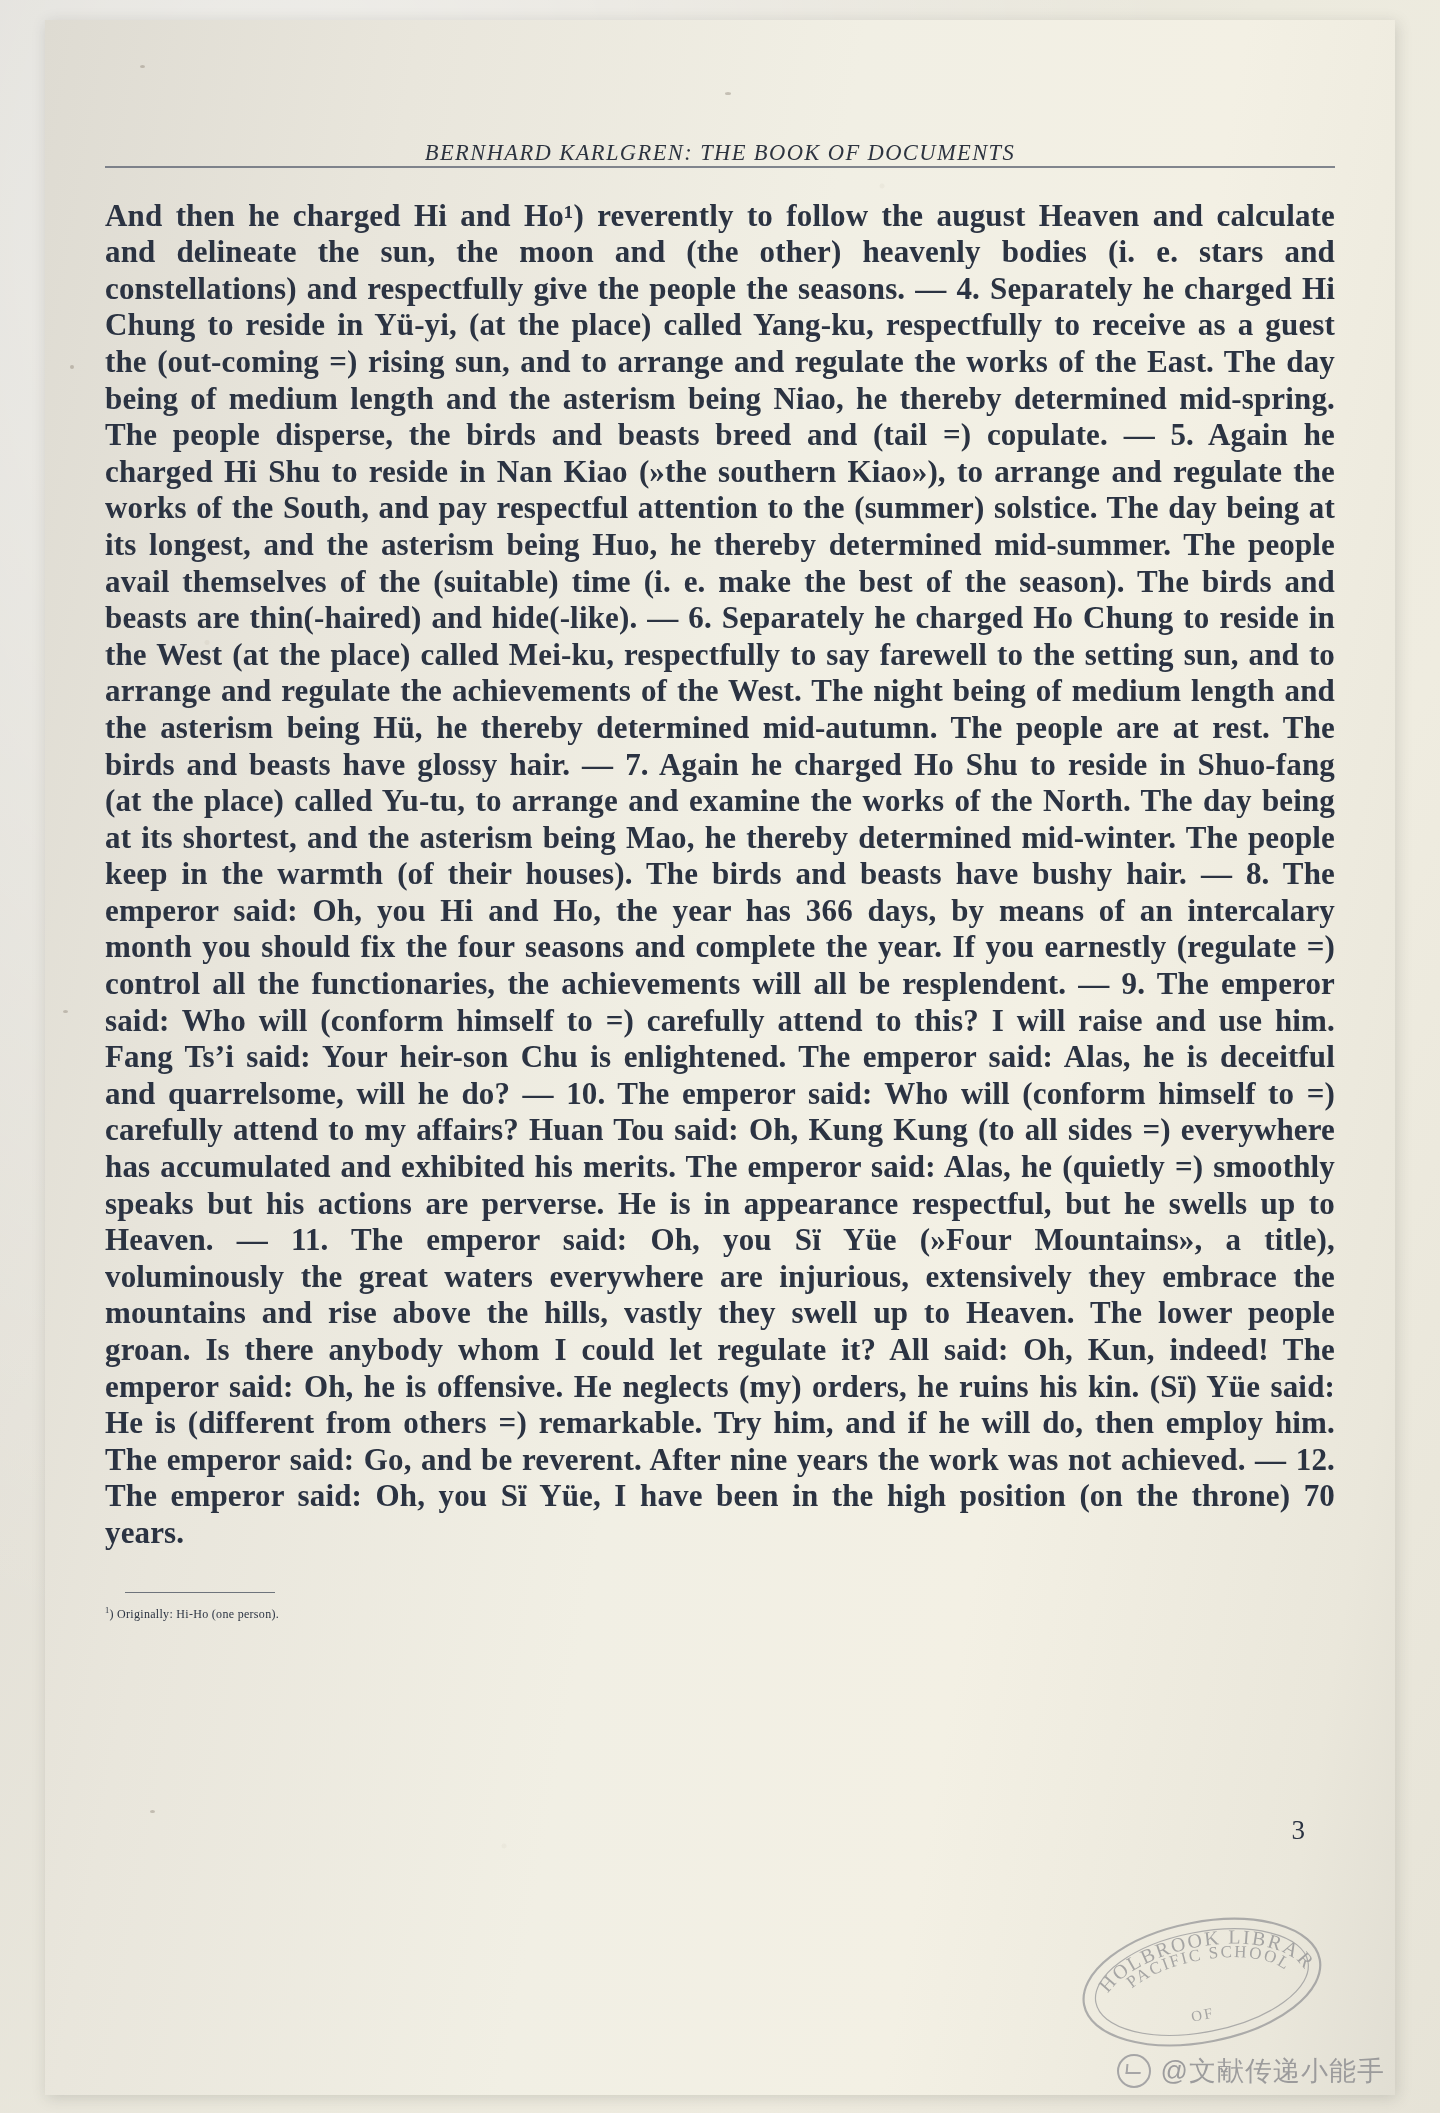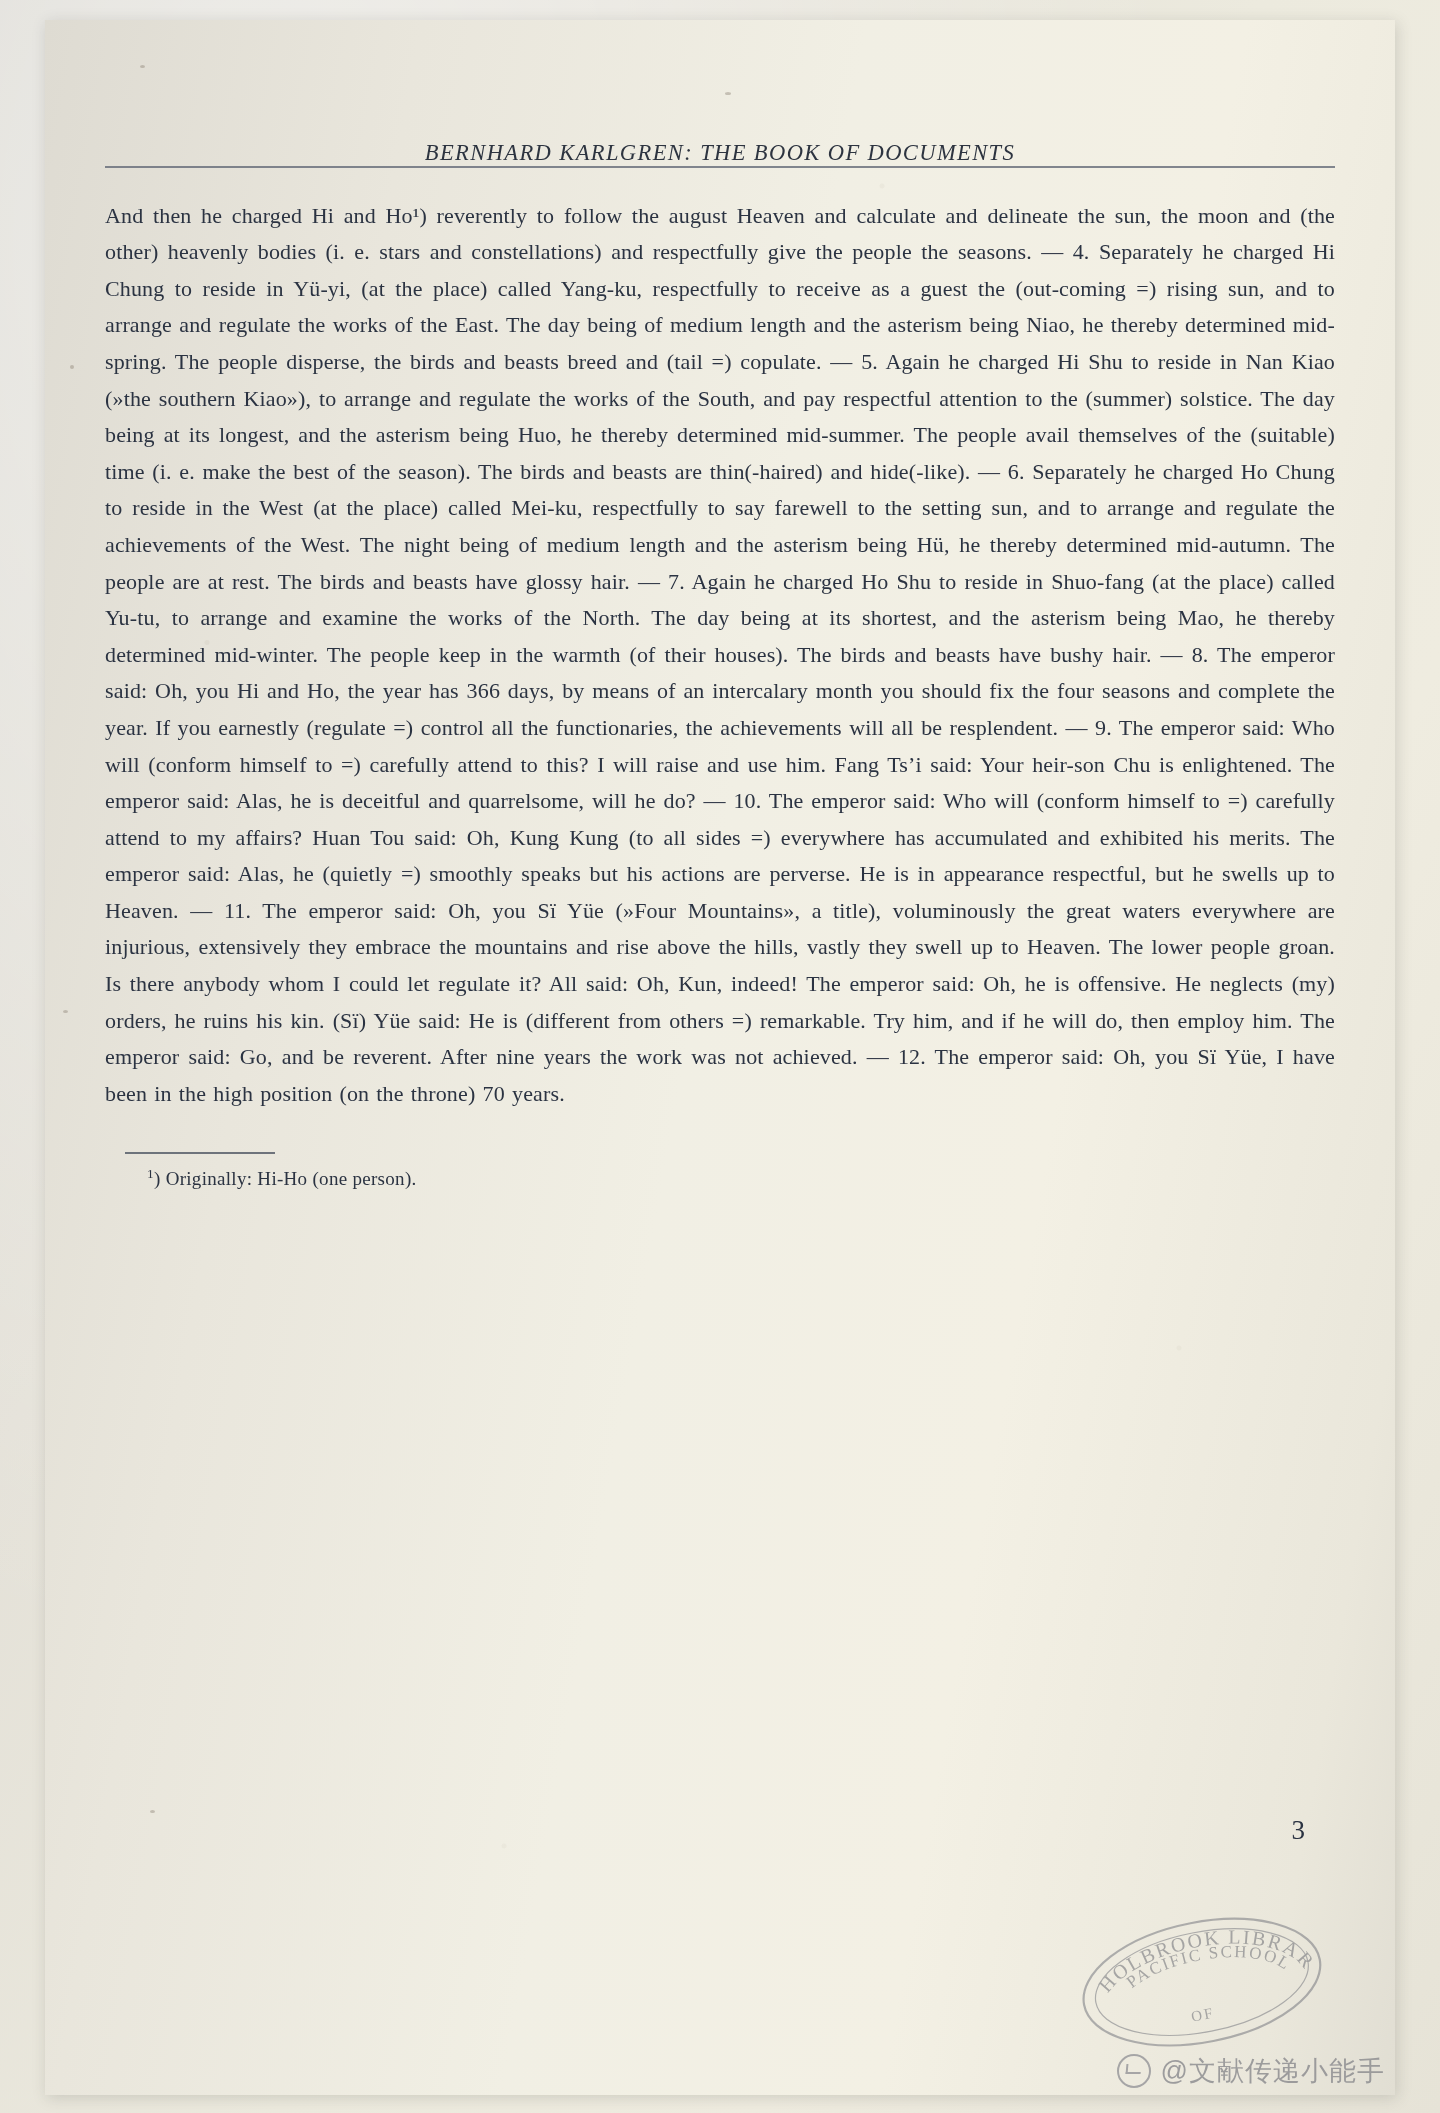--- a/index.html
+++ b/index.html
@@ -56,43 +56,43 @@
     color: #2d3440;
     font-family: "Liberation Serif", serif;
   }
   .rule {
     height: 1.6px;
     background: #5b6270;
     opacity: 0.75;
     margin: 0 0 30px 0;
   }
   .body-text {
-    font-size: 22px;
+    font-size: 31px;
     line-height: 36.6px;
     text-align: justify;
     color: #2b3342;
     letter-spacing: 0.15px;
     word-spacing: 1.5px;
     hyphens: none;
+    font-weight: bold;
   }
   .footnote-wrap {
     margin-top: 40px;
   }
   .footnote-rule {
     width: 150px;
     height: 1.4px;
     background: #4f5663;
     opacity: 0.8;
     margin-left: 20px;
     margin-bottom: 14px;
   }
   .footnote {
-    font-size: 19px;
+    font-size: 12px;
     color: #2b3342;
-    margin-left: 42px;
     letter-spacing: 0.3px;
   }
   .footnote sup {
     font-size: 0.7em;
     vertical-align: super;
     line-height: 0;
   }
   .page-number {
     position: absolute;
     right: 90px;

